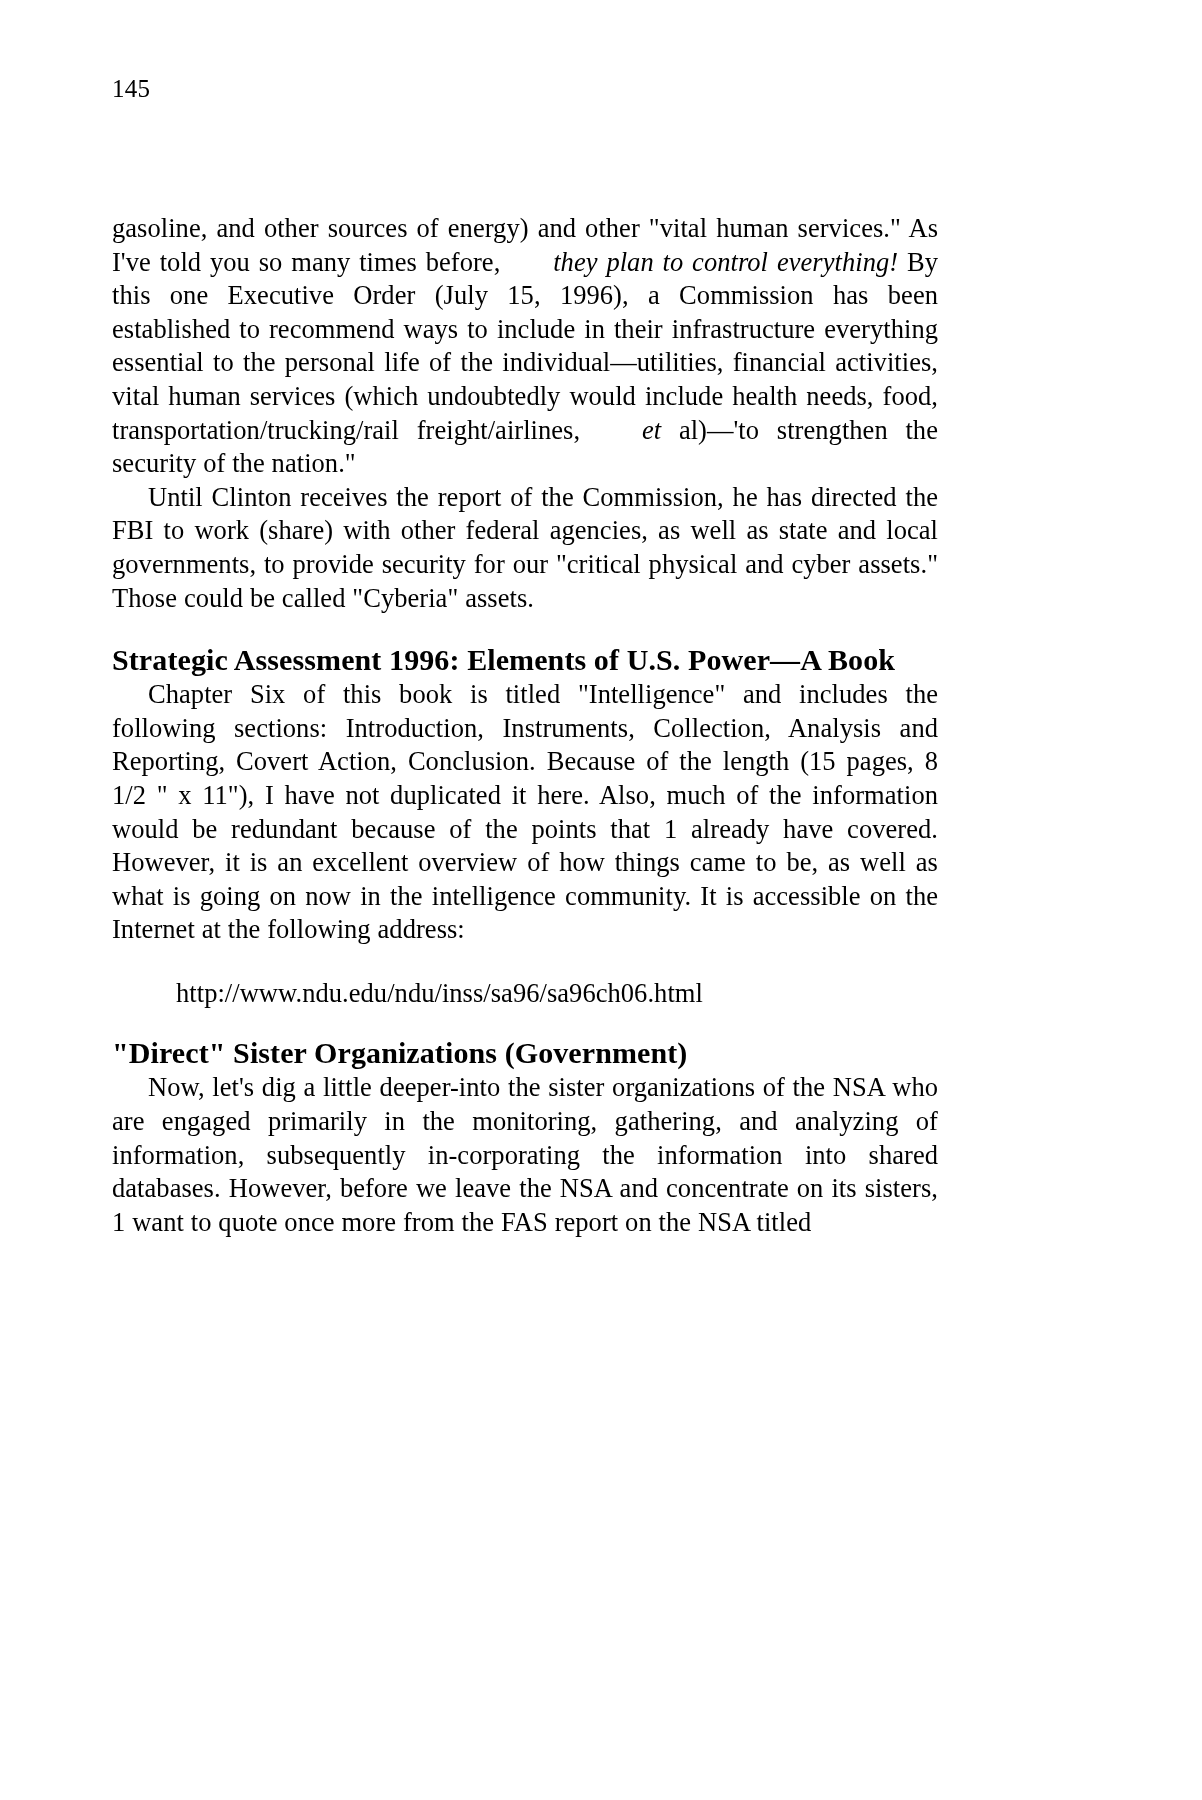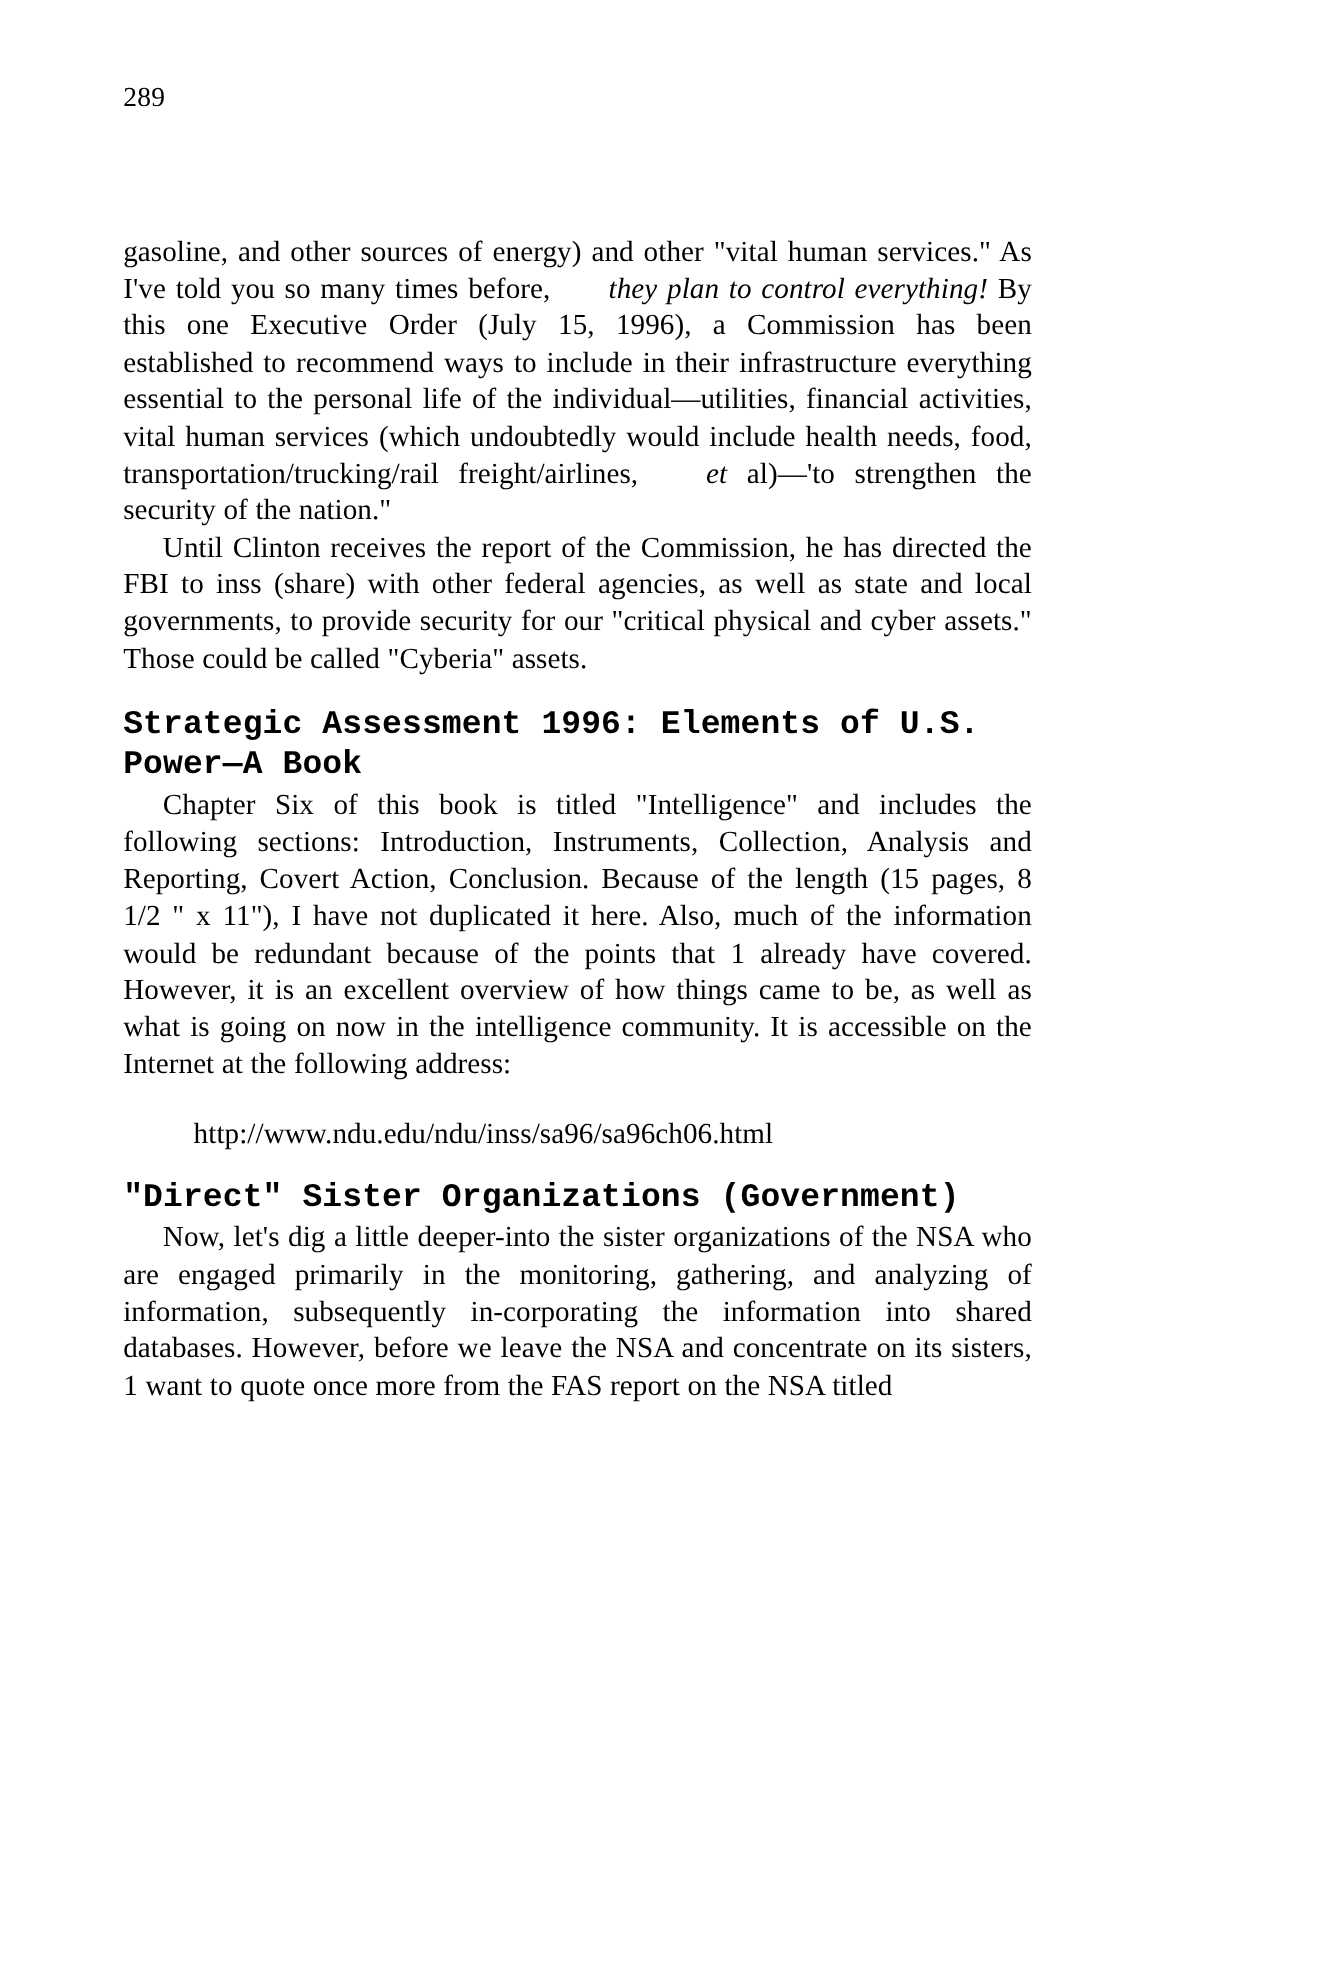--- a/index.html
+++ b/index.html
@@ -73,49 +73,48 @@
     font-style: italic;
     margin-left: 44px;
   }
   h2.section {
     margin: 26px 0 0 0;
     font-size: 30px;
     line-height: 37px;
     font-weight: bold;
     text-align: left;
     letter-spacing: 0.1px;
-    font-family: Liberation Mono, monospace;
   }
   h2.section.tight {
     margin-top: 24px;
   }
   p.url {
     margin: 0;
     padding-left: 64px;
     font-size: 26.5px;
     line-height: 33.6px;
     text-align: left;
     letter-spacing: 0.05px;
   }
   .gap-md { height: 30px; }
 </style>
 </head>
 <body>
 
 <div class="page">
 
   <div class="running-head">
-    <div class="folio">289</div>
+    <div class="folio">145</div>
   </div>
 
   <div class="column">
 
     <p class="body"><span>gasoline, and other sources of energy) and other "vital human services." As I've told you so many times before, </span><i>they plan to control everything!</i><span> By this one Executive Order (July 15, 1996), a Commission has been established to recommend ways to include in their infrastructure everything essential to the personal life of the individual—utilities, financial activities, vital human services (which undoubtedly would include health needs, food, transportation/trucking/rail freight/airlines, </span><i>et</i><span> al)—'to strengthen the security of the nation."</span></p>
 
-    <p class="body indent">Until Clinton receives the report of the Commission, he has directed the FBI to inss (share) with other federal agencies, as well as state and local governments, to provide security for our "critical physical and cyber assets." Those could be called "Cyberia" assets.</p>
+    <p class="body indent">Until Clinton receives the report of the Commission, he has directed the FBI to work (share) with other federal agencies, as well as state and local governments, to provide security for our "critical physical and cyber assets." Those could be called "Cyberia" assets.</p>
 
     <h2 class="section">Strategic Assessment 1996: Elements of U.S. Power—A Book</h2>
 
     <p class="body indent">Chapter Six of this book is titled "Intelligence" and includes the following sections: Introduction, Instruments, Collection, Analysis and Reporting, Covert Action, Conclusion. Because of the length (15 pages, 8 1/2 " x 11"), I have not duplicated it here. Also, much of the information would be redundant because of the points that 1 already have covered. However, it is an excellent overview of how things came to be, as well as what is going on now in the intelligence community. It is accessible on the Internet at the following address:</p>
 
     <div class="gap-md"></div>
 
     <p class="url">http://www.ndu.edu/ndu/inss/sa96/sa96ch06.html</p>
 
     <h2 class="section tight">"Direct" Sister Organizations (Government)</h2>

